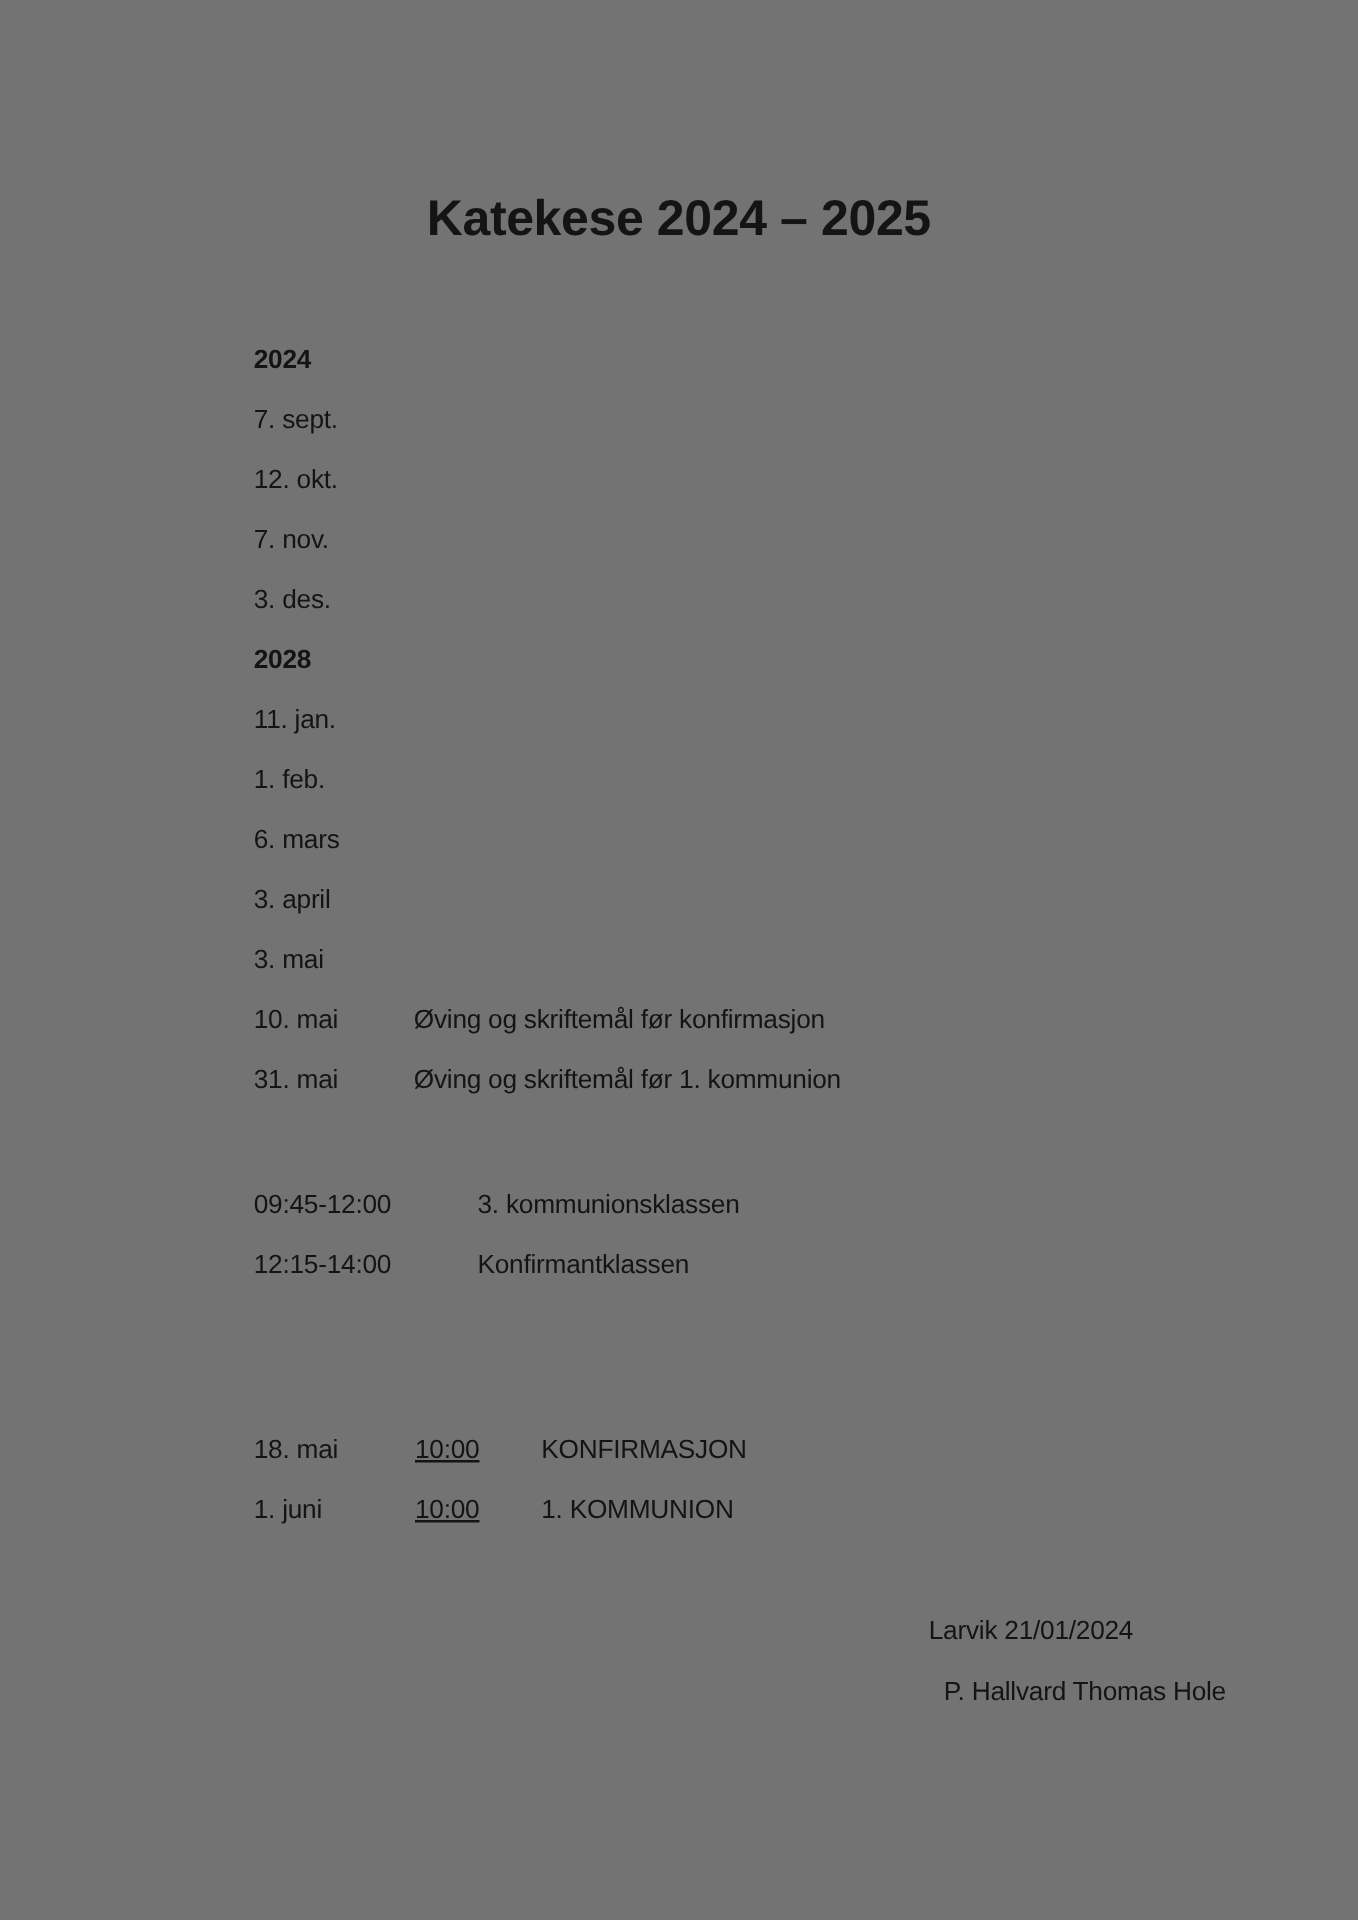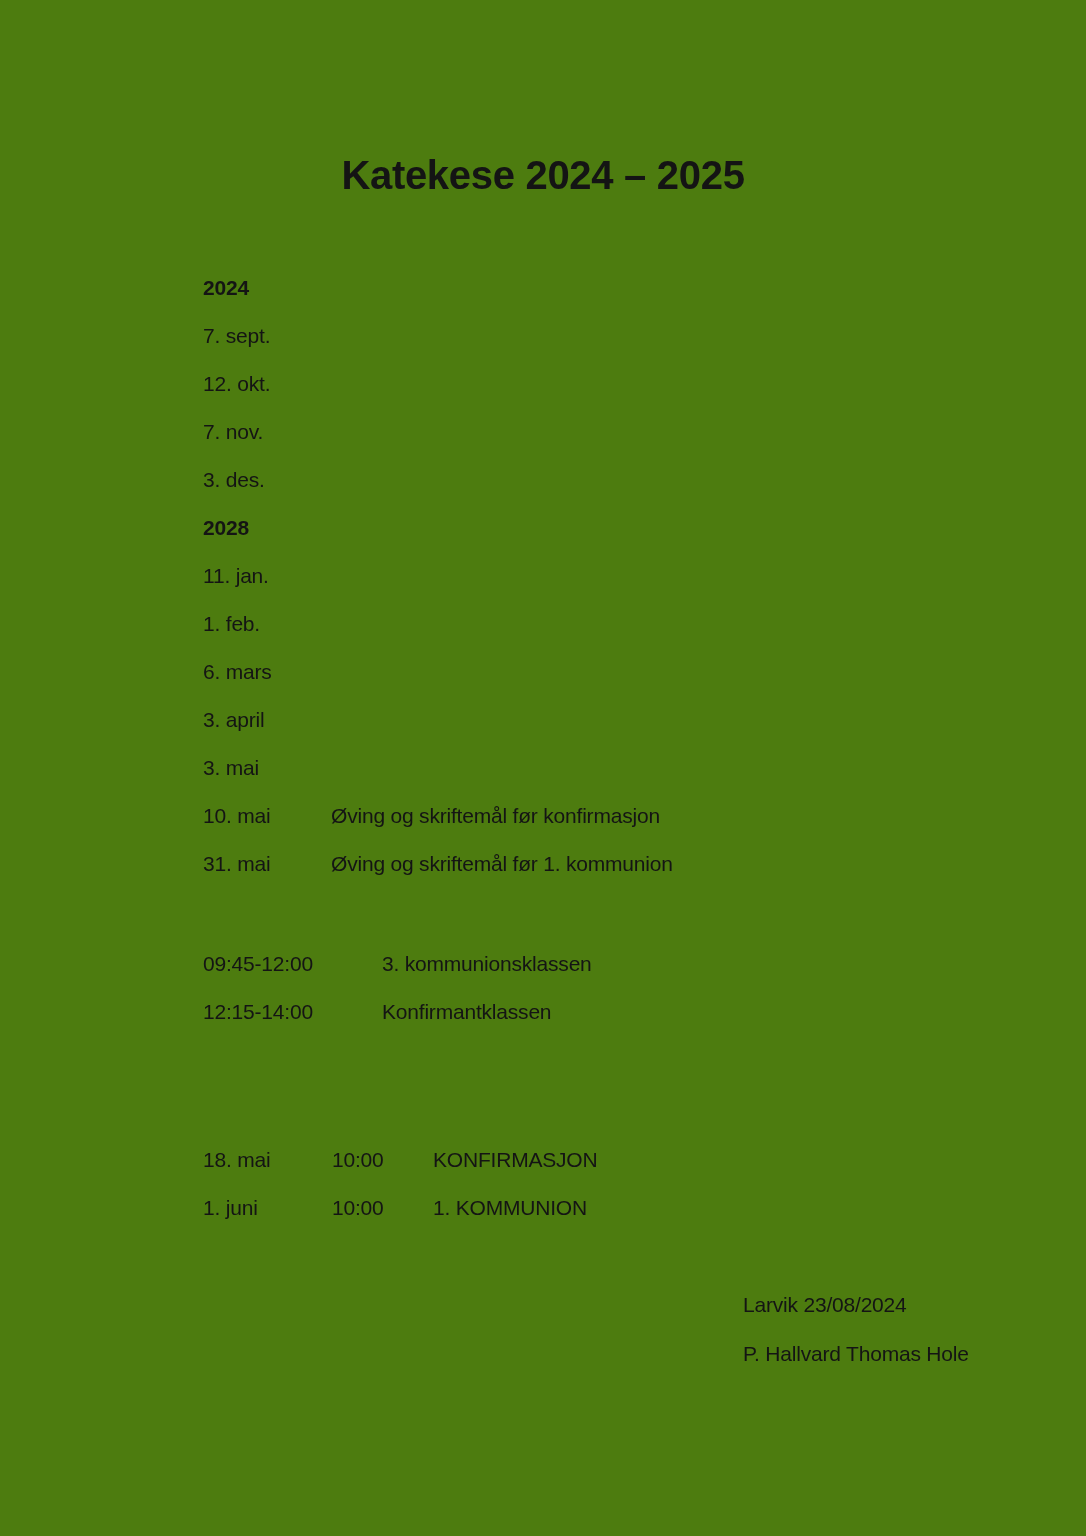--- a/index.html
+++ b/index.html
@@ -6,21 +6,21 @@
   html, body {
     margin: 0;
     padding: 0;
     background: #e9e9e9;
   }
   .page {
     position: relative;
     width: 1086px;
     height: 1536px;
     margin: 0 auto;
-    background: #4d7c0f;
+    background: #737373;
     color: #141414;
     font-family: "Liberation Sans", "DejaVu Sans", sans-serif;
     overflow: hidden;
   }
   .doc-title {
     position: absolute;
     top: 155px;
     left: 0;
     width: 100%;
     text-align: center;
@@ -49,25 +49,26 @@
     font-weight: 700;
   }
   .cell {
     position: absolute;
     top: 0;
     left: 0;
     white-space: nowrap;
   }
   .cell.c-desc  { left: 128px; }  
   .cell.c-class { left: 179px; }  
-  .cell.c-time2 { left: 129px; }  
+  .cell.c-time2 { left: 129px; text-decoration: underline; }  
   .cell.c-event { left: 230px; }  
   .sign-para {
     margin-top: 7px;
     line-height: 36px;
+    margin-left: 12px;
   }
   .sign-line { white-space: nowrap; }
 </style>
 </head>
 <body>
 
 <div class="page">
 
   <div class="doc-title">Katekese 2024 – 2025</div>
 
@@ -116,19 +117,19 @@
       <span class="cell c-event">KONFIRMASJON</span>
     </div>
     <div class="row">
       <span class="cell">1. juni</span>
       <span class="cell c-time2">10:00</span>
       <span class="cell c-event">1. KOMMUNION</span>
     </div>
   </div>
 
   <div class="block block-sign">
-    <div class="row">Larvik 23/08/2024</div>
+    <div class="row">Larvik 21/01/2024</div>
     <div class="sign-para">
       <div class="sign-line">P. Hallvard Thomas Hole</div>
     </div>
   </div>
 
 </div>
 
 </body></html>

